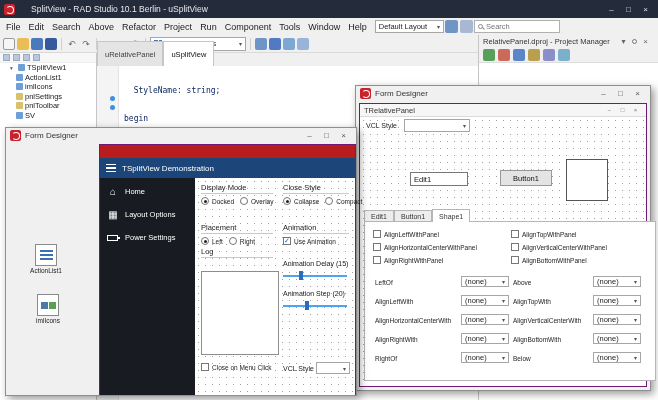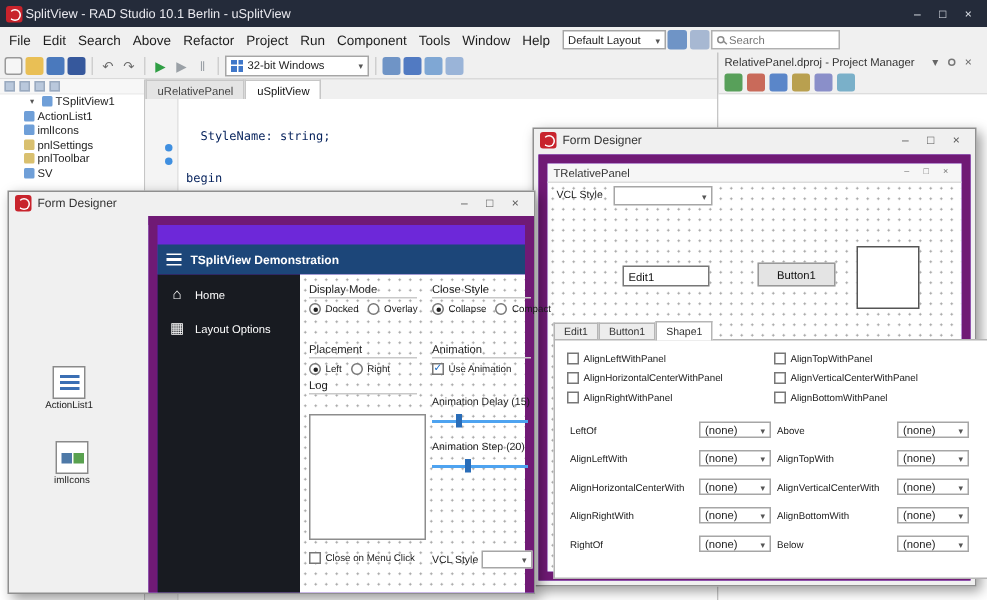--- a/index.html
+++ b/index.html
@@ -1,19 +1,19 @@
 <!DOCTYPE html>
 <html><head>
 <meta charset="utf-8">
 <style>
 *{margin:0;padding:0;box-sizing:border-box}
 body{background:#555;font-family:"Liberation Sans",sans-serif}
 .screen{position:relative;width:658px;height:400px;overflow:hidden;background:#3c3f44}
 .ide{position:absolute;inset:0;background:#f0f0f0}
-.tbar{position:absolute;left:0;top:0;right:0;height:18px;background:#242b3a;display:flex;align-items:center;gap:2px;padding:0 4px;color:#e9e9ef;font-size:8.5px}
+.tbar{position:absolute;left:0;top:0;right:0;height:18px;background:#242b3a;display:flex;align-items:center;gap:16px;padding:0 4px;color:#e9e9ef;font-size:8.5px}
 .appicon{width:11px;height:11px;border-radius:2px;background:#c8232c;position:relative;flex:none}
 .appicon::after{content:"";position:absolute;left:2px;top:2px;width:6px;height:6px;border-radius:50%;border:1.5px solid #fff;border-left-color:transparent}
 .wbtns{margin-left:auto;display:flex;align-items:center}
 .wg{width:17px;height:13px;display:flex;align-items:center;justify-content:center;font-size:8px;color:#dfe3ea}
 .menubar{position:absolute;left:0;top:18px;right:0;height:17px;background:#f0f0f0;display:flex;align-items:center;font-size:9px;color:#1d1d1d;padding:0 2px}
 .mi{padding:0 4px}
 .combo{background:#fff;border:1px solid #a6a6a6;display:flex;align-items:center;font-size:7.5px;color:#222;padding:0 3px;gap:3px}
 .combo .arr{margin-left:auto;color:#555;font-size:6px}
 .micon{width:13px;height:13px;border-radius:2px;margin:0 1px;flex:none}
 .search{width:92px;height:13px;background:#fff;border:1px solid #b0b0b0;display:flex;align-items:center;gap:3px;padding:0 3px;margin-left:auto;margin-right:96px}
@@ -22,41 +22,41 @@
 .mag::after{content:"";position:absolute;width:3px;height:1px;background:#8a8a8a;right:-3px;bottom:-1px;transform:rotate(45deg)}
 .toolbar{position:absolute;left:0;top:35px;width:478px;height:18px;background:#f0f0f0;border-bottom:1px solid #dadada;display:flex;align-items:center;gap:2px;padding:0 3px}
 .ti{width:12px;height:12px;border-radius:2px;flex:none}
 .tsep{width:1px;height:12px;background:#cfcfcf;margin:0 2px;flex:none}
 .tglyph{font-size:9px;line-height:12px;width:12px;text-align:center;flex:none}
 .winlogo{width:8px;height:8px;flex:none;background-color:#3f77c9;background-image:linear-gradient(#fff,#fff),linear-gradient(#fff,#fff);background-size:1px 100%,100% 1px;background-position:50% 0,0 50%;background-repeat:no-repeat}
 .struct{position:absolute;left:0;top:53px;width:97px;bottom:0;background:#fff;border-right:1px solid #c6c6c6}
 .sthead{height:12px;background:#ececec;border-bottom:1px solid #ddd;display:flex;align-items:center;font-size:7.5px;color:#333;padding:0 3px;gap:2px}
 .stbar{height:10px;display:flex;align-items:center;gap:3px;padding:0 3px;background:#f7f7f7;border-bottom:1px solid #eee}
 .sticon{width:7px;height:7px;background:#b9c8dc;border:1px solid #9aaabf;flex:none}
-.trow{display:flex;align-items:center;gap:2px;font-size:7.5px;color:#222;height:9.5px;padding-left:20px}
+.trow{display:flex;align-items:center;gap:2px;font-size:7.5px;color:#222;height:9.5px;padding-left:10px}
 .trow.child{padding-left:16px}
 .texp{font-size:5.5px;color:#555;width:6px}
 .nico{width:7px;height:7px;flex:none;border-radius:1px}
 .edtabs{position:absolute;left:97px;top:53px;height:13px;display:flex;align-items:flex-end}
-.etab{height:13px;display:flex;align-items:center;padding:0 7px;font-size:7.5px;background:#e4e4e4;border:1px solid #c6c6c6;border-bottom:0;color:#444}
+.etab{height:13px;display:flex;align-items:center;padding:12px 7px;font-size:7.5px;background:#e4e4e4;border:1px solid #c6c6c6;border-bottom:0;color:#444}
 .etab.on{background:#fff;color:#111}
 .editor{position:absolute;left:97px;top:66px;width:381px;bottom:0;background:#fff}
 .gutter{position:absolute;left:0;top:0;bottom:0;width:22px;background:#f4f4f4;border-right:1px solid #e3e3e3}
 .gdot{position:absolute;width:5px;height:5px;border-radius:50%;background:#3f8fe0}
 .code{position:absolute;left:27px;top:2px;font-family:"DejaVu Sans Mono",monospace;font-size:8px;line-height:9.2px;color:#06225c;white-space:pre}
 .cl.hl{background:#3096ea;color:#fff;width:max-content;padding-right:3px}
 .pm{position:absolute;left:478px;top:35px;right:0;bottom:0;background:#f0f0f0;border-left:1px solid #c6c6c6}
 .pmhead{height:13px;display:flex;align-items:center;font-size:7.5px;color:#333;padding:0 4px;gap:3px}
 .pmtools{height:15px;display:flex;align-items:center;gap:3px;padding:0 4px;border-bottom:1px solid #ddd}
 .pmbody{position:absolute;left:0;right:0;top:28px;bottom:0;background:#fff}
 .pin{width:5px;height:5px;border:1px solid #777;border-radius:50%;flex:none}
 .win{position:absolute;background:#f0f0f0;border:1px solid #8f8f8f;box-shadow:3px 3px 8px rgba(0,0,0,.4)}
 .wtb{height:15px;display:flex;align-items:center;gap:4px;padding:0 4px;font-size:8px;color:#333}
 .wtb .wg{color:#555;height:12px}
-.form{position:absolute;background:#6d28d9;border:6px solid #701a75}
+.form{position:absolute;background:#b91c1c;border:1px solid #701a75}
 .ftb{height:13px;background:#f6f6f6;border-bottom:1px solid #dcdcdc;display:flex;align-items:center;padding:0 4px;font-size:7.5px;color:#333;gap:3px}
 .ftb .wg{width:13px;height:10px;font-size:6px;color:#777}
 .dots{background-color:#fff;background-image:radial-gradient(circle,#9f9f9f .6px,transparent .8px);background-size:7px 7px}
 .fclient{position:absolute;left:0;right:0;top:13px;bottom:0}
 .lbl{font-size:7px;color:#1c1c1c;position:absolute;white-space:nowrap}
 .grouph{font-size:7.5px;color:#1c1c1c;position:absolute;border-bottom:1px solid #c9c9c9;padding-bottom:1px;white-space:nowrap}
 .radio{width:8px;height:8px;border-radius:50%;border:1px solid #777;background:#fff;flex:none;position:relative}
 .radio.sel::after{content:"";position:absolute;left:1.5px;top:1.5px;width:3px;height:3px;border-radius:50%;background:#222}
 .cbx{width:8px;height:8px;border:1px solid #777;background:#fff;flex:none;display:flex;align-items:center;justify-content:center}
 .cbx span{font-size:7px;color:#1566c0;line-height:8px}
@@ -65,21 +65,21 @@
 .memo{position:absolute;background:#fff;border:1px solid #8d8d8d}
 .slider{position:absolute;height:9px}
 .slider .track{position:absolute;left:0;right:0;top:4px;height:2px;background:#4ea3f0}
 .slider .thumb{position:absolute;top:0;width:4px;height:9px;background:#2a6db8}
 .nv{position:absolute;width:44px;text-align:center}
 .nvicon{width:22px;height:22px;background:#fff;border:1px solid #8a8a8a;margin:0 auto;display:flex;flex-direction:column;justify-content:center;gap:2px;align-items:center}
 .nvicon.row{flex-direction:row;gap:1px}
 .nvbar{width:13px;height:2px;background:#3b6fb4}
 .nvlabel{font-size:6.5px;color:#222;margin-top:1px}
 .hdrbar{position:absolute;left:0;right:0;top:13px;height:20px;background:#1c4679;display:flex;align-items:center;gap:6px;padding:0 6px}
-.hdrbar .htitle{color:#fff;font-size:8px;font-weight:bold;white-space:nowrap}
+.hdrbar .htitle{color:#fff;font-size:8px;font-weight:normal;white-space:nowrap}
 .burger{display:flex;flex-direction:column;gap:2px;flex:none}
 .burger i{display:block;width:10px;height:1.5px;background:#fff}
 .fbody{position:absolute;left:0;right:0;top:33px;bottom:0;display:flex}
 .sbar{width:95px;background:#181b21;color:#fff;display:flex;flex-direction:column;padding-top:2px;flex:none}
 .sitem{height:23px;display:flex;align-items:center;gap:6px;padding:0 7px;font-size:7.5px;white-space:nowrap}
 .sicon{width:12px;text-align:center;font-size:10px;line-height:12px;flex:none}
 .batt{width:11px;height:6px;border:1px solid #fff;position:relative;flex:none;margin-right:1px}
 .batt::after{content:"";position:absolute;right:-3px;top:1px;width:2px;height:2px;background:#fff}
 .scontent{flex:1;position:relative}
 .tabsrow{position:absolute;display:flex;align-items:flex-end}
@@ -386,20 +386,24 @@
       <div class="fbody">
         <div class="sbar">
           <div class="sitem">
             <span class="sicon">⌂</span>
             <span>Home</span>
           </div>
           <div class="sitem">
             <span class="sicon">▦</span>
             <span>Layout Options</span>
           </div>
+          <div class="sitem">
+            <span class="batt"></span>
+            <span>Power Settings</span>
+          </div>
         </div>
         <div class="scontent dots">
           <span class="grouph" style="left:6px;top:5px;width:72px">Display Mode</span>
           <span class="optrow" style="left:6px;top:19px">
             <span class="opt">
                 <span class="radio sel"></span>
                 <span>Docked</span>
               </span>
             <span class="opt">
                 <span class="radio"></span>

